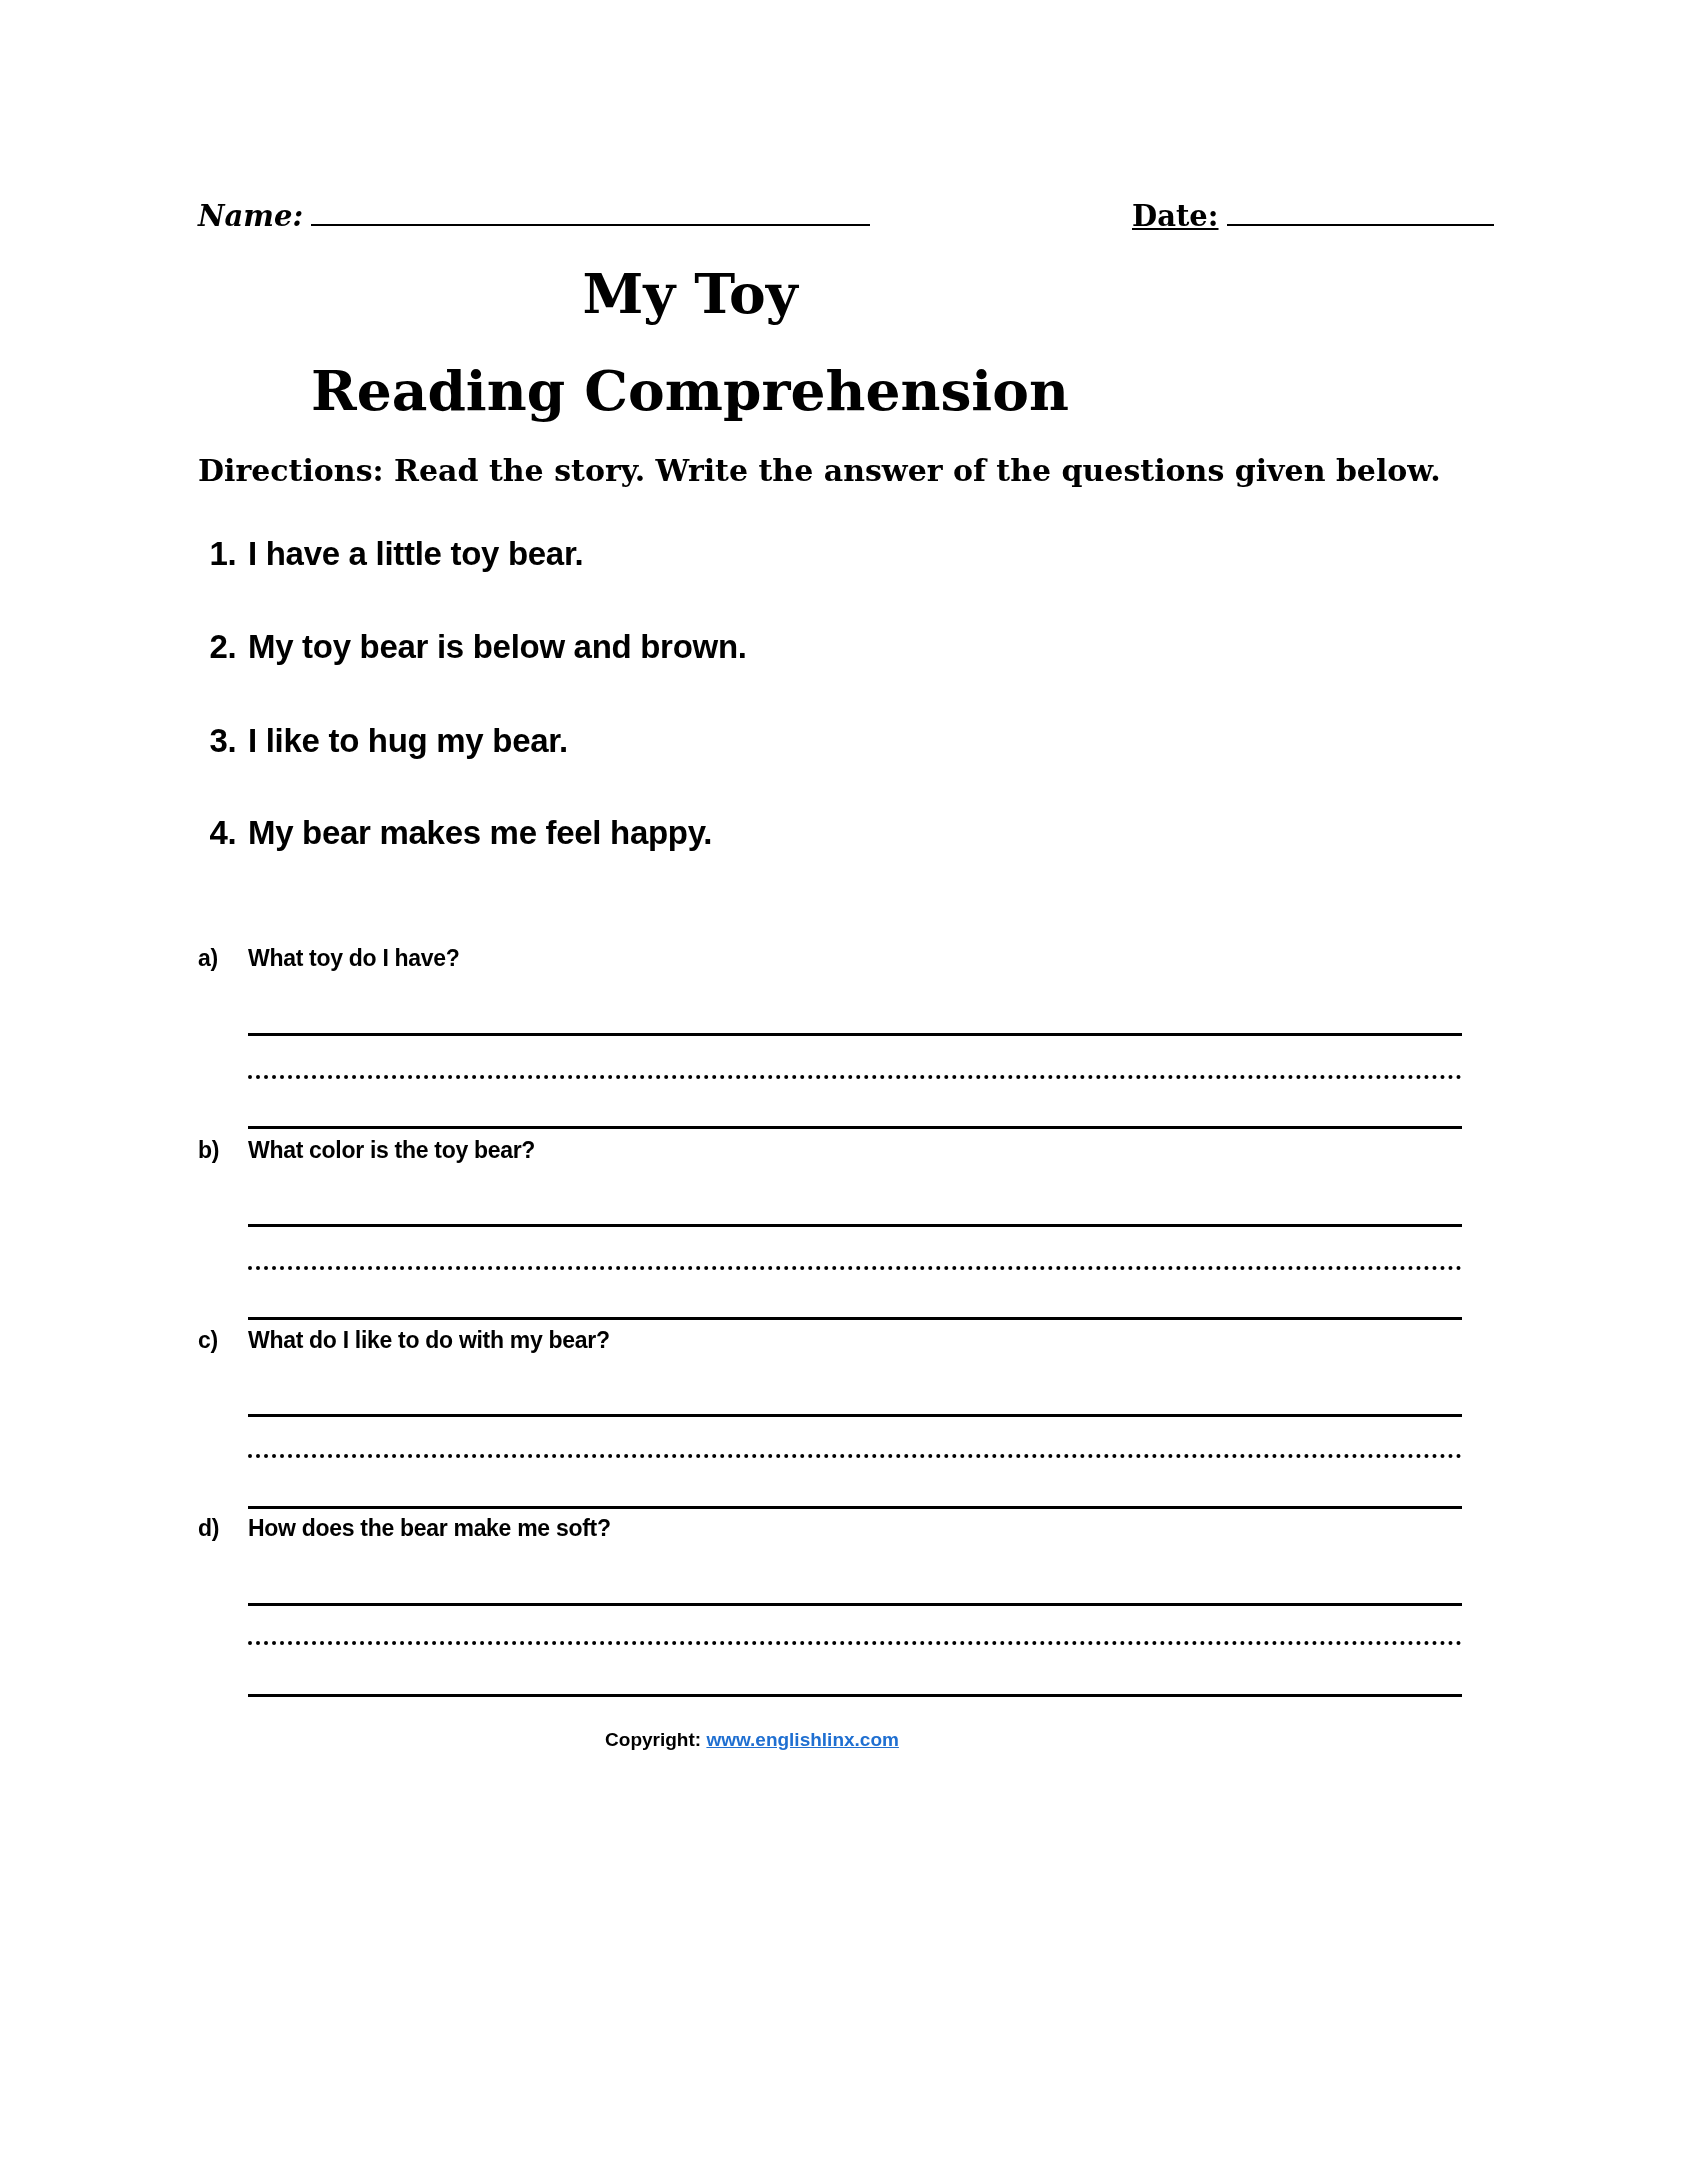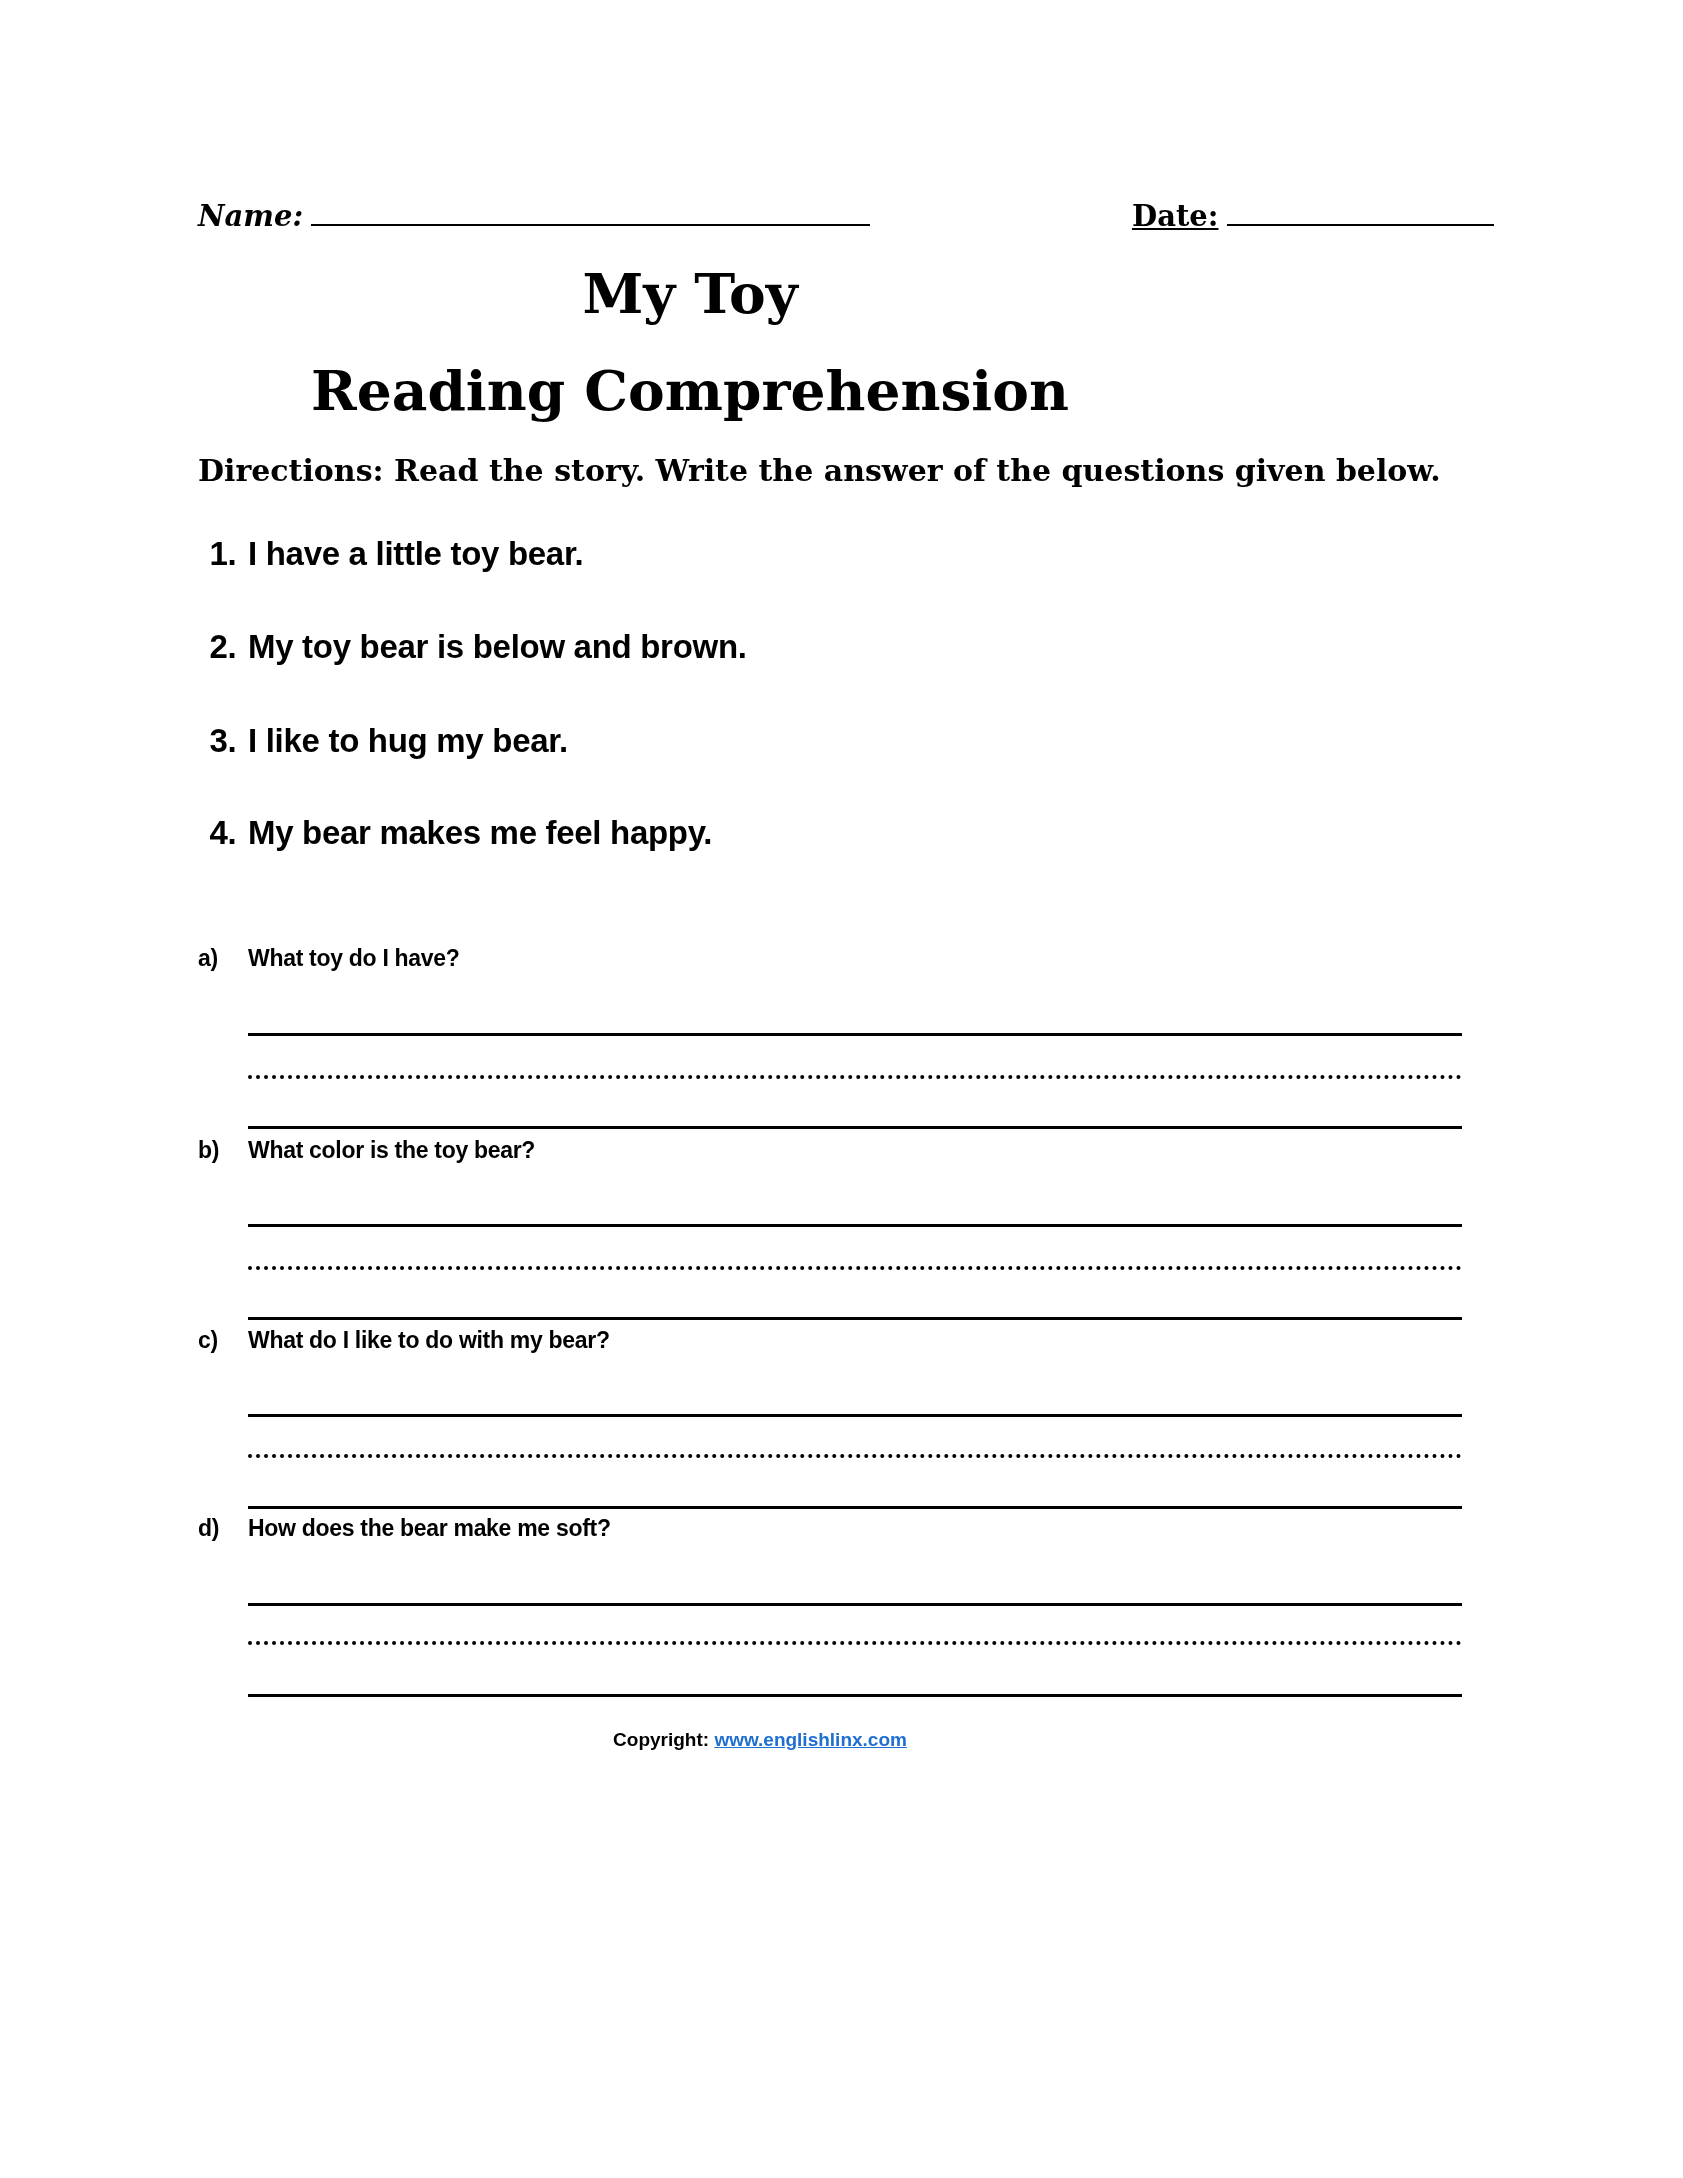--- a/index.html
+++ b/index.html
@@ -10,21 +10,21 @@
   .hdr { font-size:29px; top:198px; }
   .uline { display:inline-block; border-bottom:2px solid #000; height:26px; vertical-align:baseline; margin-left:8px; }
   .title { left:0; width:1356px; text-align:center;margin-left:12px; }
   .story { font-size:33px; left:198px; letter-spacing:-0.3px;text-align:center; }
   .story .num { display:inline-block; width:50px; }
   .q { font-size:23px; left:198px; letter-spacing:-0.3px; }
   .q .lbl { display:inline-block; width:50px; }
   .ans { left:248px; width:1214px; }
   .solid { height:0; border-top:3px solid #000; }
   .dotted { height:0; border-top:4px dotted #000; }
-  .footer { left:0; width:1504px; text-align:center; font-size:19px; top:1729px;padding-left:8px; }
+  .footer { left:0; width:1504px; text-align:center; font-size:19px; top:1729px; }
   .footer a { color:#1f6fd1; text-decoration:underline; }
 </style>
 </head>
 <body>
 
 <div class="abs serif hdr" style="left:198px;font-style:italic;">
   <span>Name:</span><span class="uline" style="width:559px;"></span>
 </div>
 <div class="abs serif hdr" style="left:1132px;text-decoration:underline;">
   <span>Date:</span><span class="uline" style="width:267px;"></span>

